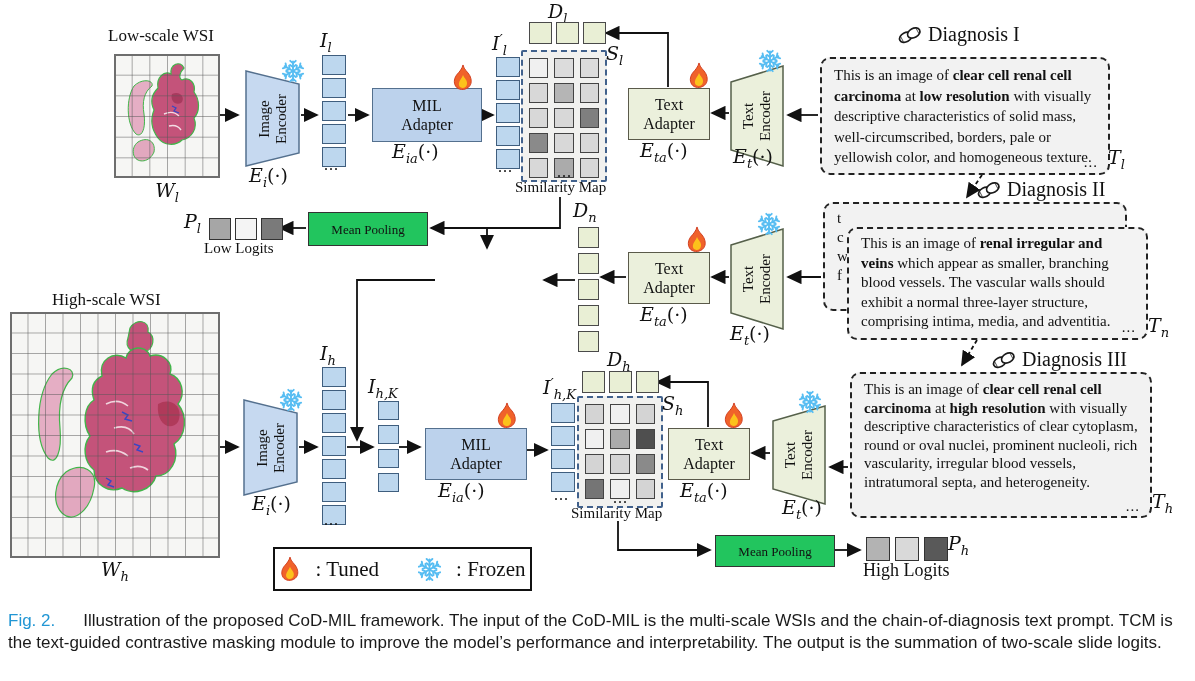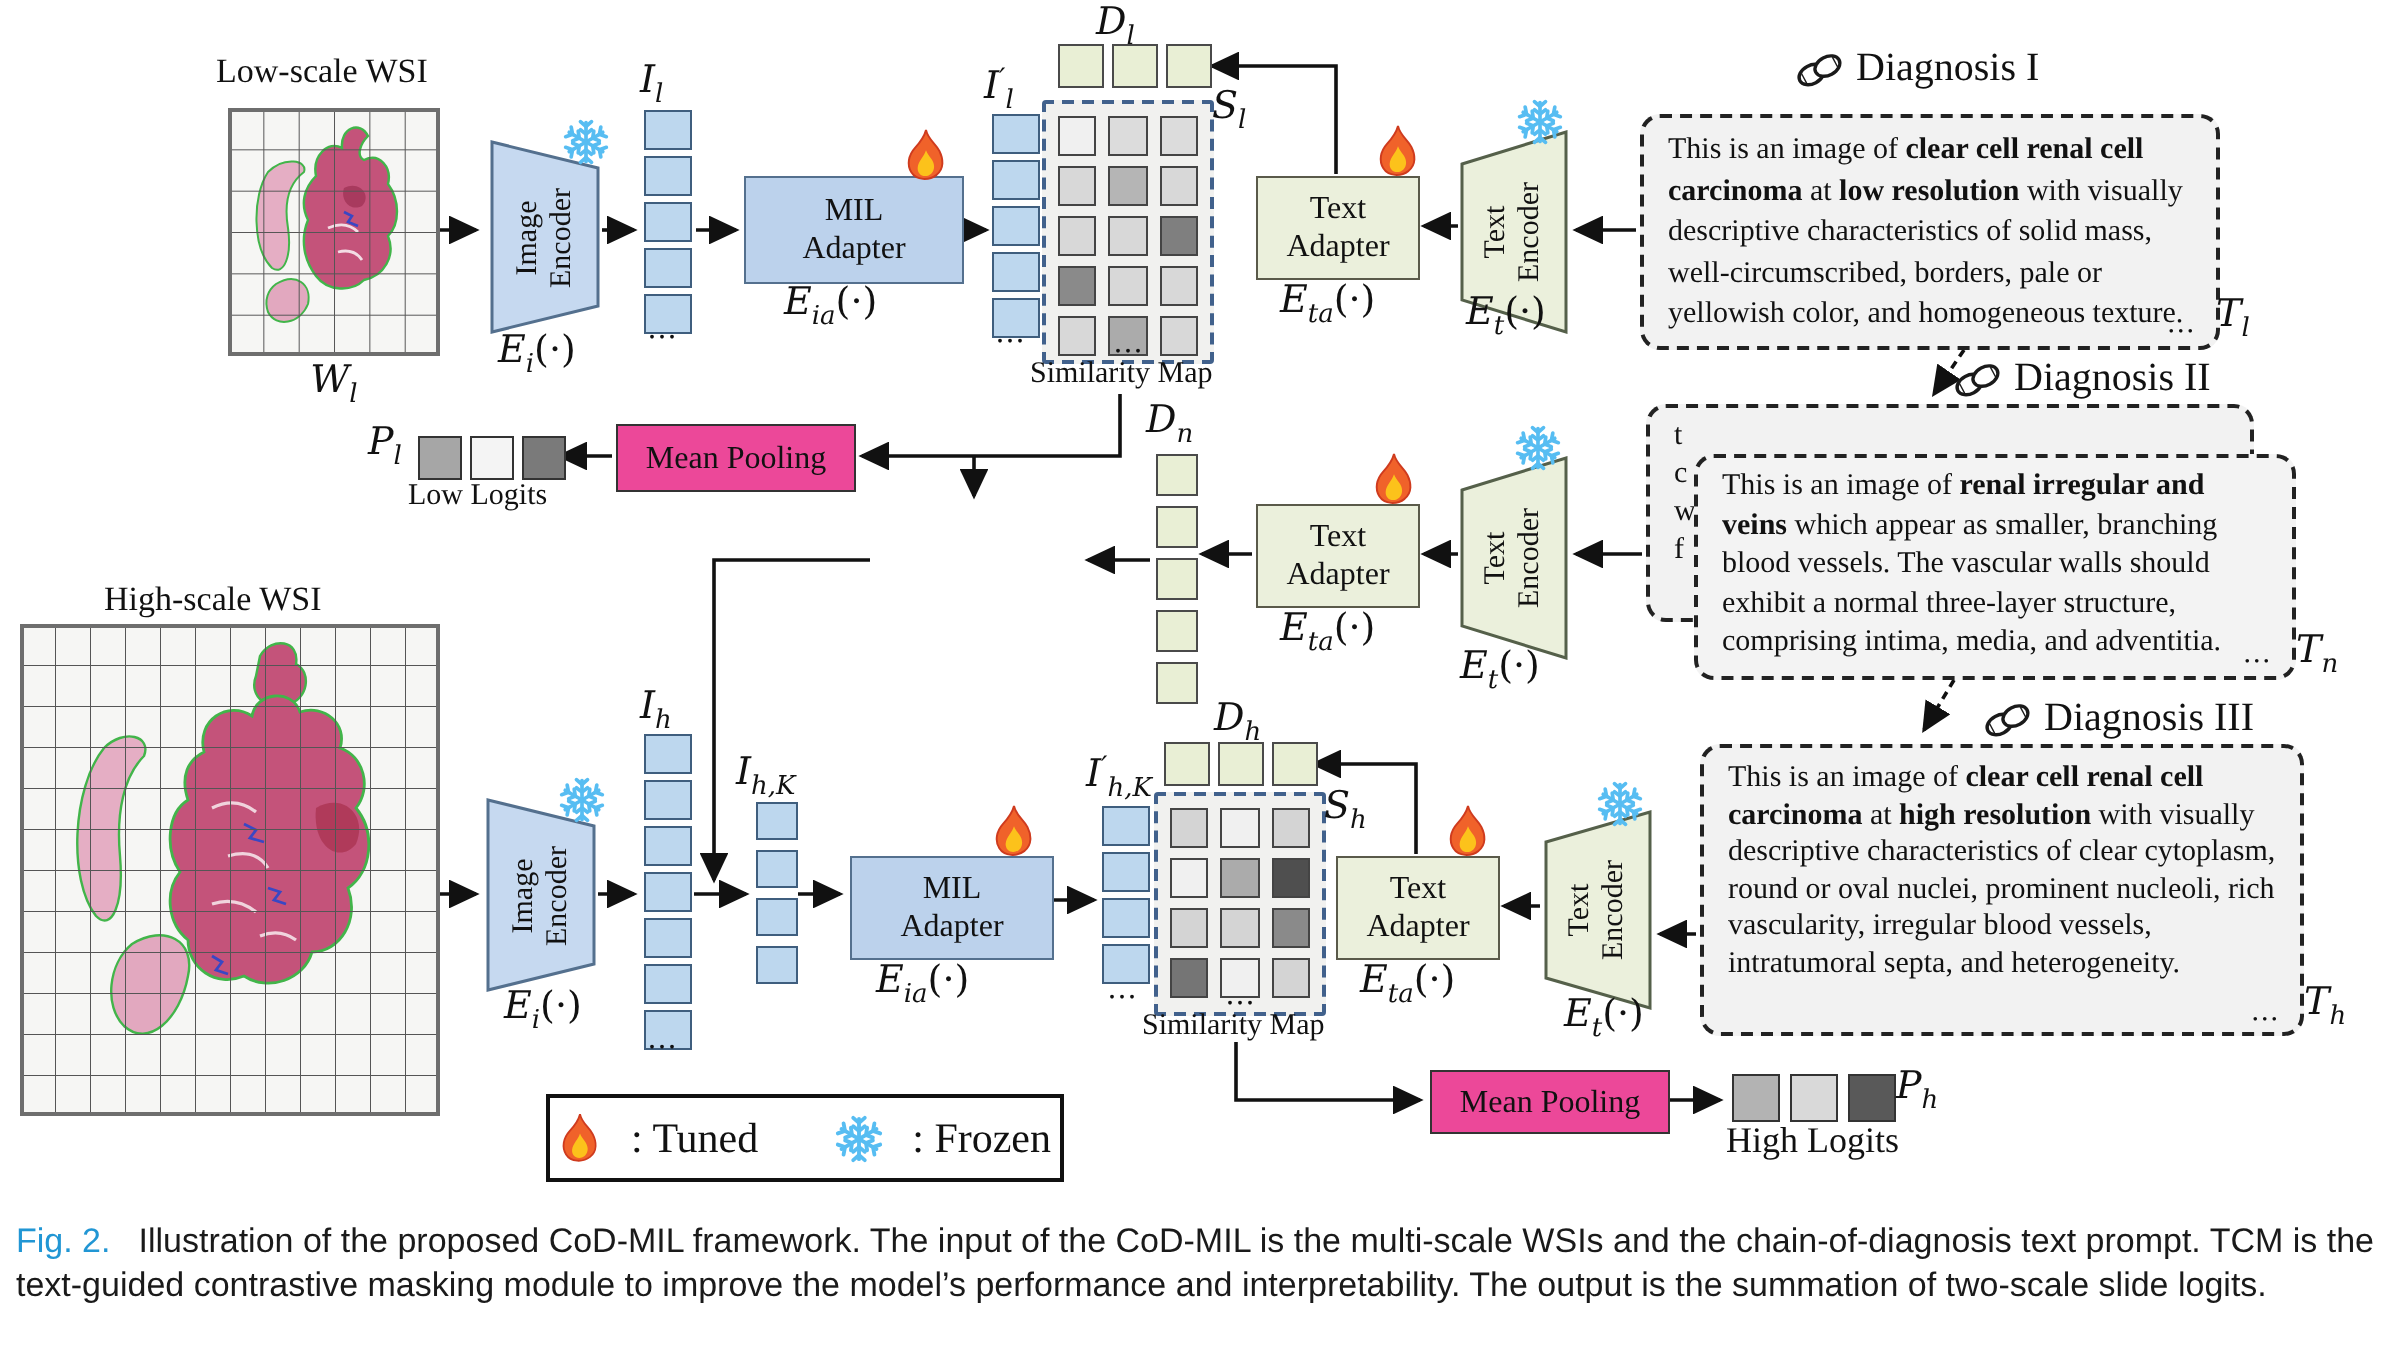--- a/index.html
+++ b/index.html
@@ -9,21 +9,21 @@
   .lbl{font-size:17px;white-space:nowrap}
   .math{font-family:"DejaVu Serif",serif;font-style:italic;font-size:19px;white-space:nowrap}
   .math sub{font-size:13px}
   .math .prm{font-size:14px;vertical-align:5px}
   .math .post{font-style:normal}
   
   .mod{display:flex;flex-direction:column;align-items:center;justify-content:center;
        text-align:center;font-size:16px;line-height:19px}
   .mod-blue{background:#bcd2ec;border:1.5px solid #54708e}
   .mod-green{background:#ebf0dc;border:1.5px solid #5a5a4a}
-  .mod-gray{background:#ec4899;border:1.5px solid #333;font-size:16px}
+  .mod-gray{background:#22c55e;border:1.5px solid #333;font-size:13px}
   .tcm{background:linear-gradient(125deg,#a9c3e2 0%,#cdd9d2 55%,#e0e8c9 100%);
        border:1.5px solid #33506e;font-size:18px}
   
   .tok-col{display:flex;flex-direction:column;gap:3px}
   .tok-col .sq{width:22px;height:18px;border:1px solid #3f5e7e}
   .ihk-col{gap:5px}.ihk-col .sq{width:19px;height:17px}
   .d-row{display:flex;gap:4px}
   .d-row .sq{width:21px;height:20px;border:1px solid #4a4a4a}
   .d-col{display:flex;flex-direction:column;gap:5px}
   .d-col .sq{width:19px;height:19px;border:1px solid #4a4a4a}
@@ -42,21 +42,21 @@
   .enc-label{position:absolute;left:50%;top:50%;transform:translate(-50%,-50%) rotate(-90deg);
              width:92px;text-align:center;font-size:15px;line-height:17px;white-space:nowrap}
   
   .diag{background:#f2f2f2;border:2px dashed #222;border-radius:10px;font-size:15px;color:#111}
   .diag .inner{padding:6px 12px}
   .diag-head{display:flex;align-items:center;gap:5px;font-size:20px;white-space:nowrap}
   .tail-dots{position:absolute;right:10px;bottom:1px;font-size:15px;letter-spacing:1px}
   .legend{display:flex;align-items:center;justify-content:center;gap:14px;
           background:#fff;border:2.5px solid #111;font-size:21px}
   .caption{font-family:"Liberation Sans",sans-serif;font-size:17px;line-height:22px;color:#1a1a1a}
-  .figlab{margin-right:14px}
+  .figlab{margin-right:28px}
   .ic{display:inline-block}
 </style>
 </head>
 <body>
 
 <svg width="0" height="0" style="position:absolute" aria-hidden="true">
   <defs>
     <symbol id="flame" viewBox="0 0 24 28">
       <path d="M12 1 C13 6 17 8 19 12 C21 16 21.5 21 17.5 24.3 C13.5 27.4 7 27.2 4.4 23 C1.9 19 3 14 6.2 10.4 C8.4 8 11 5 12 1 Z" fill="#f0622a" stroke="#cf3b1e" stroke-width="1"></path>
       <path d="M12 11.5 C13.2 14.8 16.2 16.4 16.2 19.9 C16.2 22.9 14.1 24.9 11.6 24.9 C9.1 24.9 7.4 22.9 7.7 20.3 C8.1 17.1 11 14.7 12 11.5 Z" fill="#fcc21b"></path>
@@ -355,20 +355,21 @@
     <path d="M42 62 C52 52 66 56 62 66 C52 76 48 94 50 116 C52 140 46 154 38 146 C24 128 26 82 42 62 Z" fill="#e5aec4" stroke="#42b54a" stroke-width="1.2"></path>
     <path d="M56 160 C72 150 88 158 84 176 C80 198 64 212 52 201 C42 191 44 170 56 160 Z" fill="#e2a8bf" stroke="#42b54a" stroke-width="1.2"></path>
     <path d="M120 16 C126 6 140 8 138 20 C146 24 144 38 134 40 C124 44 114 36 118 26 Z" fill="#c4537a" stroke="#42b54a" stroke-width="1.2"></path>
     <path d="M92 64 C88 48 104 38 116 46 C118 34 136 32 140 44 C152 40 164 50 160 62 C172 66 176 82 168 92 C178 104 176 124 164 132 C170 148 160 164 146 164 C142 178 124 184 112 176 C98 182 84 172 84 158 C74 150 72 134 80 124 C72 112 74 94 84 88 C80 76 84 68 92 64 Z" fill="#c4537a" stroke="#42b54a" stroke-width="1.4"></path>
     <path d="M148 92 C162 84 174 96 168 110 C160 120 146 112 148 92 Z" fill="#b03a5a"></path>
     <path d="M96 92 q12 -6 22 2 M104 116 q14 -4 20 6 M96 140 q12 -4 22 4 M120 156 q10 -4 18 2" stroke="#ffffff" stroke-width="1.6" fill="none" opacity="0.75"></path>
     <path d="M112 100 l6 3 l-3 4 l7 2 M124 132 l6 2 l-3 4 l6 2 M96 166 l5 3 l-3 4 l6 2" stroke="#3947c4" stroke-width="1.4" fill="none"></path>
     <rect width="210" height="246" fill="url(#gh)"></rect>
     <rect x="1" y="1" width="208" height="244" fill="none" stroke="#6e6e6e" stroke-width="2"></rect>
   </svg>
+  <div class="abs math" style="left:10px;top:558px;width:210px;text-align:center;z-index:2"><span>W</span><sub>h</sub></div>
 
   <div class="enc abs" style="left:243px;top:399px;width:55px;height:97px;z-index:2">
     <svg width="55" height="97">
         <polygon points="1,1 54,14 54,83 1,96" fill="#c6d9f0" stroke="#54708e" stroke-width="1.5"></polygon>
       </svg>
     <div class="enc-label">
       <div>Image</div>
         <div>Encoder</div>
     </div>
   </div>

